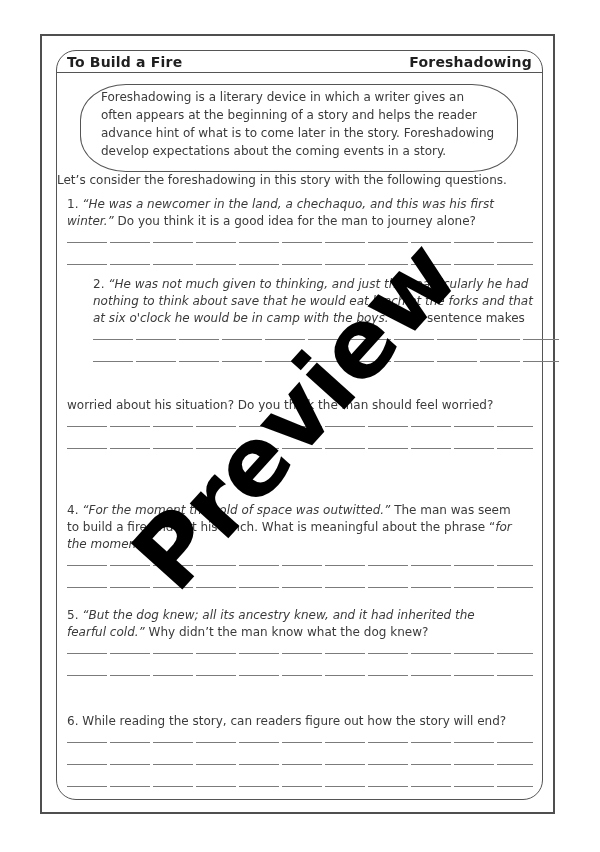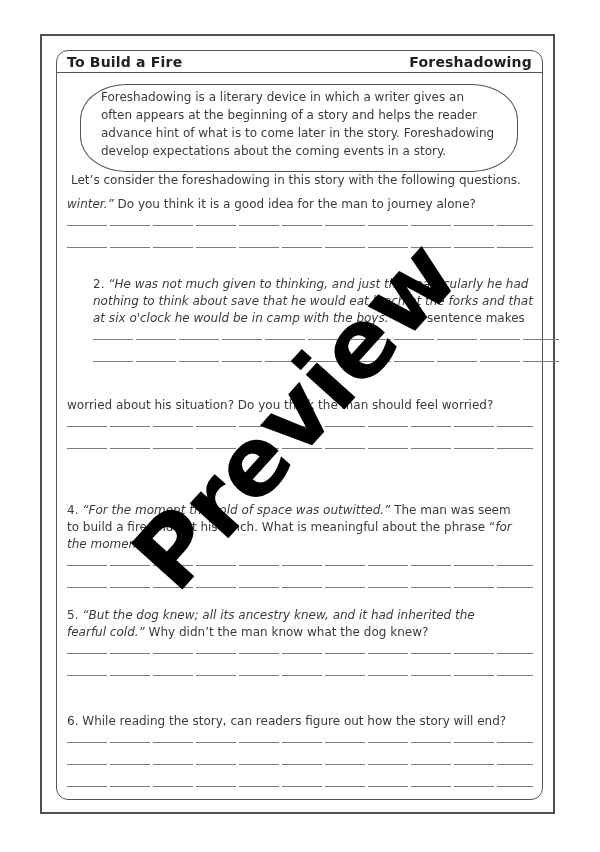--- a/index.html
+++ b/index.html
@@ -7,21 +7,21 @@
     position:relative; width:600px; height:852px; background:#ffffff;
     font-family:"DejaVu Sans","Liberation Sans",sans-serif;
     color:#3b3b3b; overflow:hidden;
   }
   .page-border {
     position:absolute; left:40px; top:34px; width:515px; height:780px;
     border:2px solid #4f4f4f; box-sizing:border-box; background:#ffffff;
   }
   .sheet {
     position:absolute; left:56px; top:50px; width:487px; height:750px;
-    border:1.5px solid #555555; border-radius:12px; box-sizing:border-box;
+    border:1.5px solid #555555; border-radius:20px; box-sizing:border-box;
     background:#ffffff;
   }
   .header-row {
     position:absolute; left:0; top:0; right:0; height:22px;
     border-bottom:1px solid #555555;
     display:flex; justify-content:space-between; align-items:center;
     padding:0 10px; box-sizing:border-box;
   }
   .title {
     font-size:14px; font-weight:bold; color:#1f1f1f; letter-spacing:0.2px;
@@ -29,21 +29,21 @@
   }
   .bubble {
     position:absolute; left:23px; top:33px; width:438px; height:88px;
     border:1px solid #555555; border-radius:46px / 36px; box-sizing:border-box;
     padding:3px 14px 0 20px; overflow:hidden;
   }
   .bline {
     font-size:12px; line-height:18px; white-space:pre; color:#3b3b3b;
   }
   .intro {
-    position:absolute; left:14px; top:121px; width:466px;
+    position:absolute; left:0; top:121px; width:466px;
     font-size:12px; line-height:17px; white-space:pre;
   }
   .q { position:absolute; left:10px; width:466px; }
   .q-1 { top:145px; }
   .q-2 { top:225px;margin-left:26px; }
   .q-3 { top:346px; }
   .q-4 { top:451px; }
   .q-5 { top:556px; }
   .q-6 { top:662px; }
   .qline { font-size:12px; line-height:17px; white-space:pre; }
@@ -80,20 +80,21 @@
         <div class="bline">Foreshadowing is a literary device in which a writer gives an</div>
         <div class="bline">often appears at the beginning of a story and helps the reader</div>
         <div class="bline">advance hint of what is to come later in the story. Foreshadowing</div>
         <div class="bline">develop expectations about the coming events in a story.</div>
       </div>
 
     <div class="intro">Let’s consider the foreshadowing in this story with the following questions.</div>
 
     <div class="q q-1">
       <div>
+          <div class="qline"><span>1. </span><span class="it">“He was a newcomer in the land, a chechaquo, and this was his first</span></div>
           <div class="qline"><span class="it">winter.”</span><span> Do you think it is a good idea for the man to journey alone?</span></div>
         </div>
       <div class="rules">
           <div class="answer-line"></div>
           <div class="answer-line"></div>
         </div>
     </div>
 
     <div class="q q-2">
       <div>

